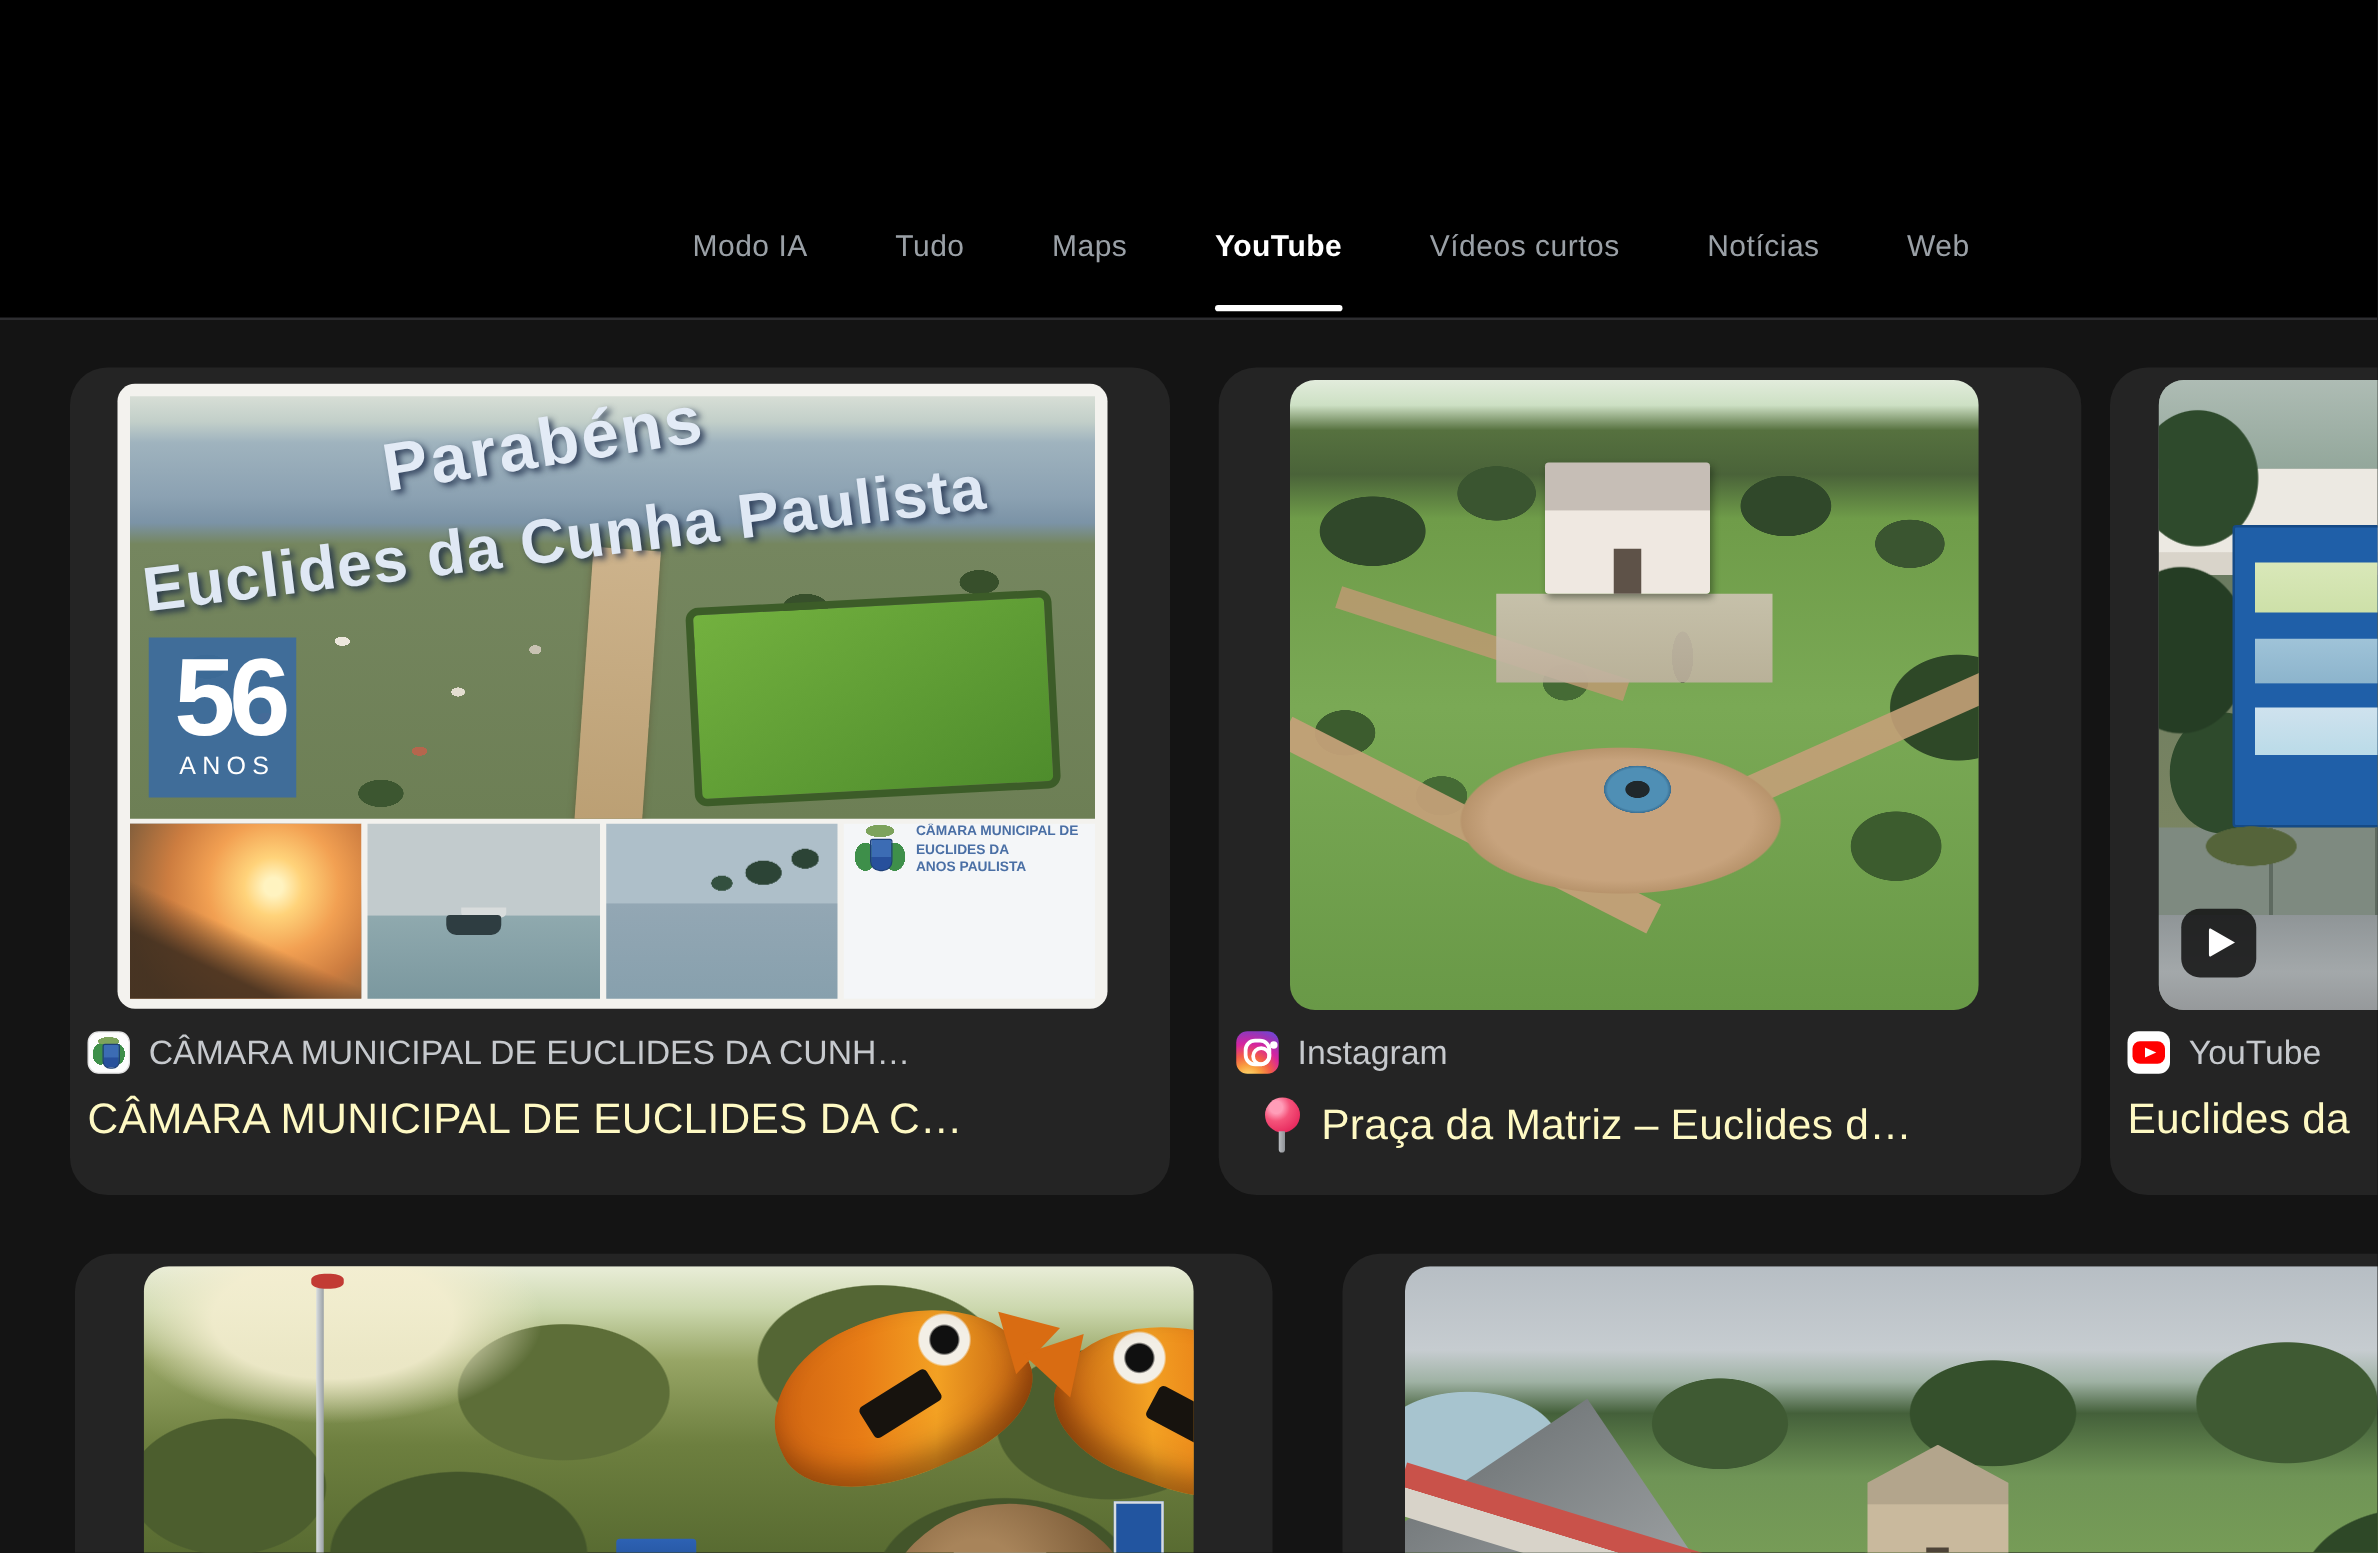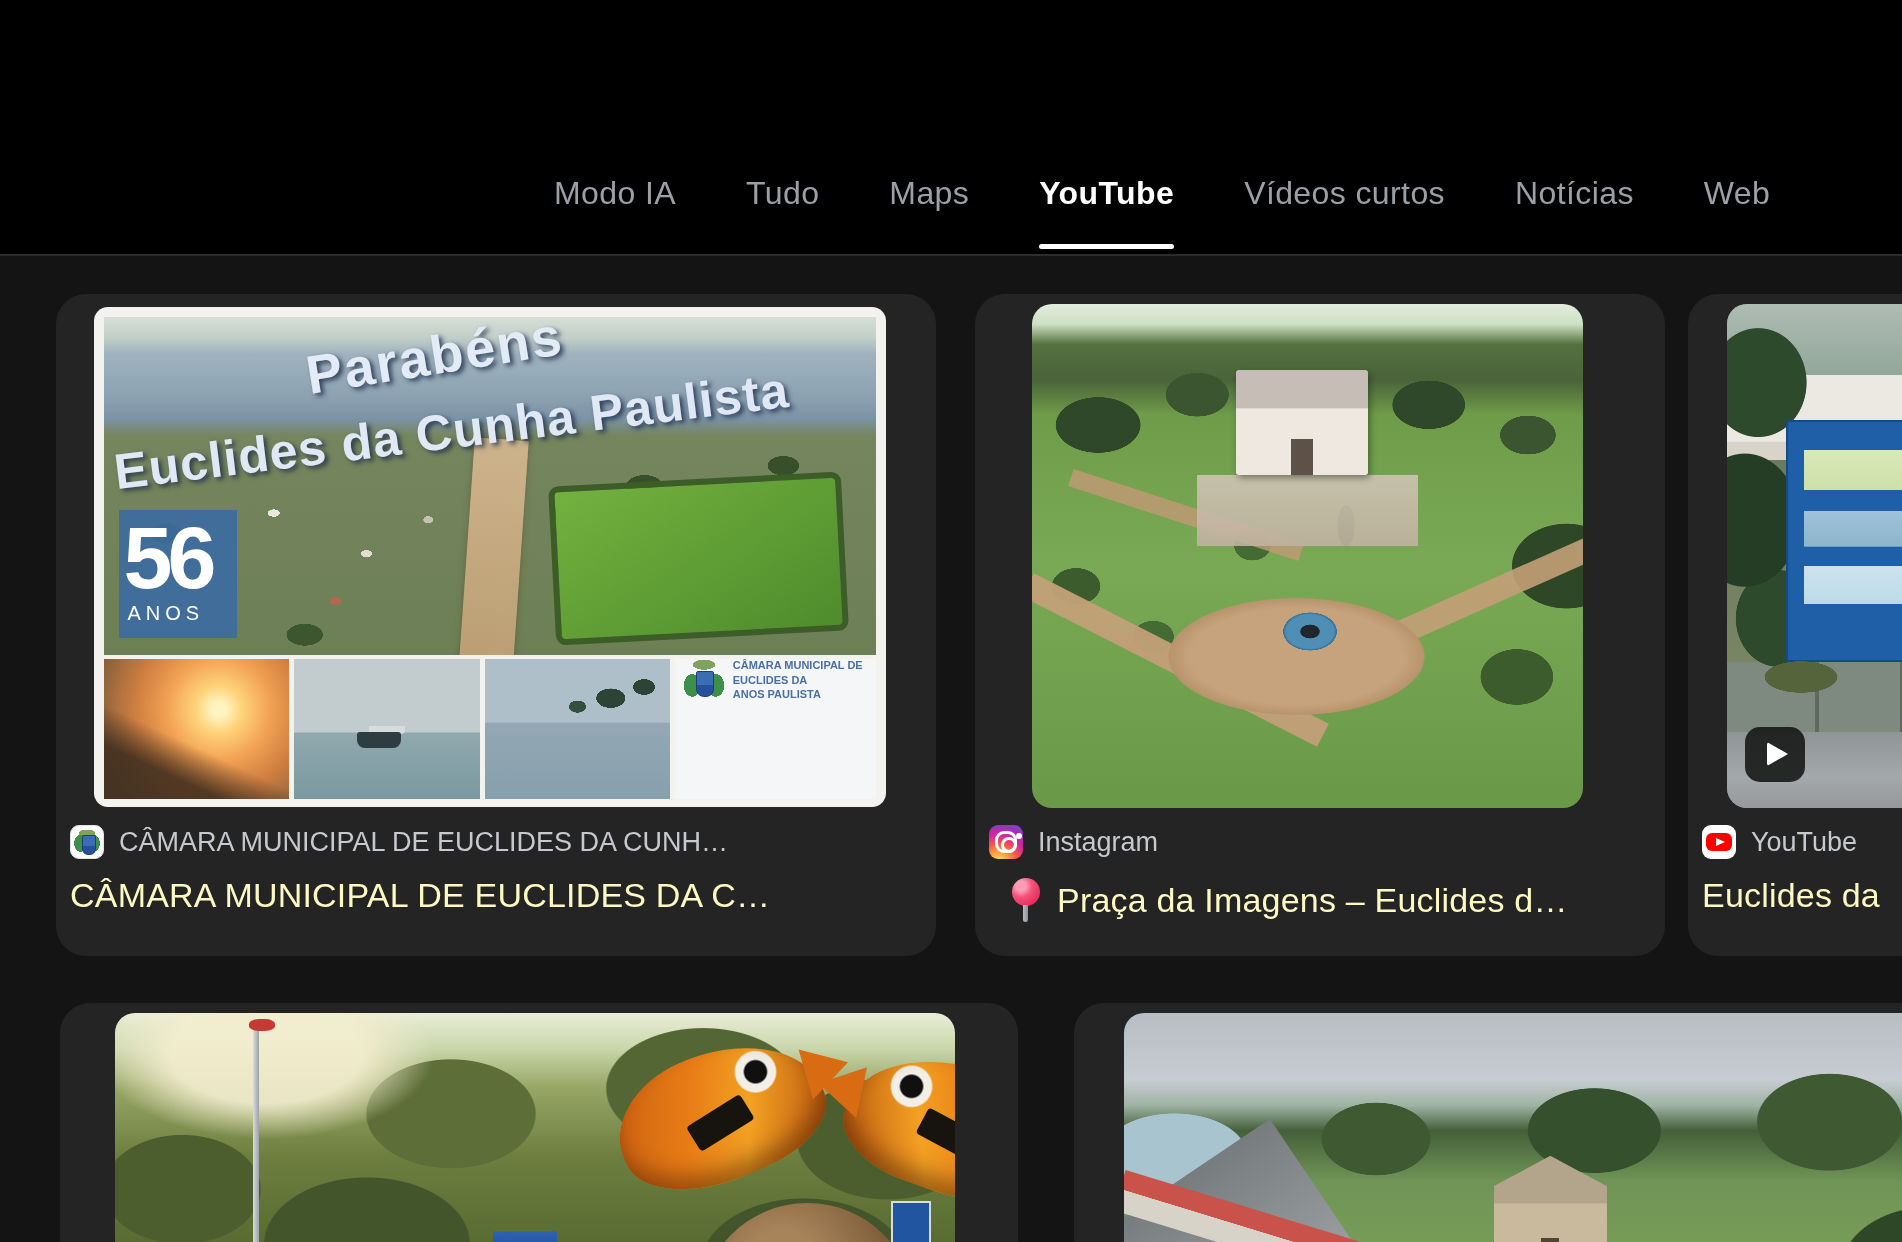--- a/index.html
+++ b/index.html
@@ -13,21 +13,21 @@
   
   .header {
     position:absolute; left:0; top:0; width:1902px; height:256px;
     background:#000; border-bottom:2px solid #2d2d30;
   }
   .tabs {
     position:absolute; left:552px; bottom:0; display:flex; gap:66px; align-items:flex-end;
   }
   .tab {
     position:relative; display:block; padding:0 2px 42px 2px;
-    font-size:32px; letter-spacing:.4px; color:#9aa0a6; text-decoration:none;
+    font-size:24px; letter-spacing:.4px; color:#9aa0a6; text-decoration:none;
     white-space:nowrap; cursor:pointer;
   }
   .tab.active { color:#fff; font-weight:bold; }
   .tab.active::after {
     content:""; position:absolute; left:2px; right:2px; bottom:5px; height:5px;
     background:#fff; border-radius:3px;
   }
 
   
   .card {
@@ -147,21 +147,21 @@
     font-size:54px; font-weight:bold; letter-spacing:2px; color:#e3ebf6;
     transform:rotate(-9deg); text-shadow:3px 3px 5px rgba(25,40,70,.8);
   }
   .t1-banner2 {
     position:absolute; left:1%; top:25%;
     font-size:50px; font-weight:bold; letter-spacing:1px; color:#dfe8f4;
     transform:rotate(-7deg); white-space:nowrap; text-shadow:3px 3px 5px rgba(25,40,70,.8);
   }
   .t1-badge {
     position:absolute; left:2%; bottom:5%; width:118px; height:128px;
-    background:rgba(60,108,158,.93); color:#fff; padding:6px 4px;
+    background:rgba(60,108,158,.93); color:#fff; padding:6px 20px;
   }
   .t1-badge .num { font-size:88px; font-weight:bold; line-height:.95; letter-spacing:-5px; display:block; }
   .t1-badge .anos { font-size:20px; letter-spacing:5px; display:block; margin:2px 0 15px 4px; }
   .t1-strip {
     position:absolute; left:10px; right:10px; top:352px; bottom:8px;
     display:flex; gap:5px;
   }
   .t1-strip > div { flex:1; position:relative; overflow:hidden; }
   .c-sunset {
     background-image:
@@ -418,21 +418,21 @@
     <div class="t2-fountain"></div>
     <div class="t2-church"></div>
   </div>
   <div class="caption">
     <div class="src-row">
       <div class="favicon fav-insta"></div>
       <div class="src-name">Instagram</div>
     </div>
     <div class="title" style="margin-left:22px">
       <span class="pin-icon"></span>
-      <span>Praça da Imagens – Euclides d…</span>
+      <span>Praça da Matriz – Euclides d…</span>
     </div>
   </div>
 </div>
 
 <div class="card card3">
   <div class="thumb t3">
     <div class="t3-sky"></div>
     <div class="t3-bldg"></div>
 
     <div class="t3-awning"></div>

